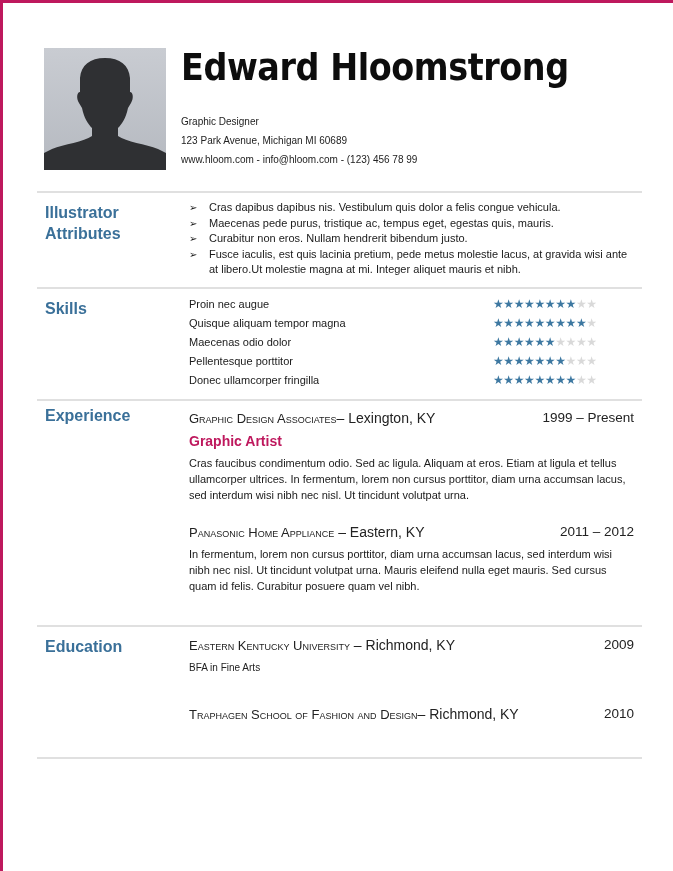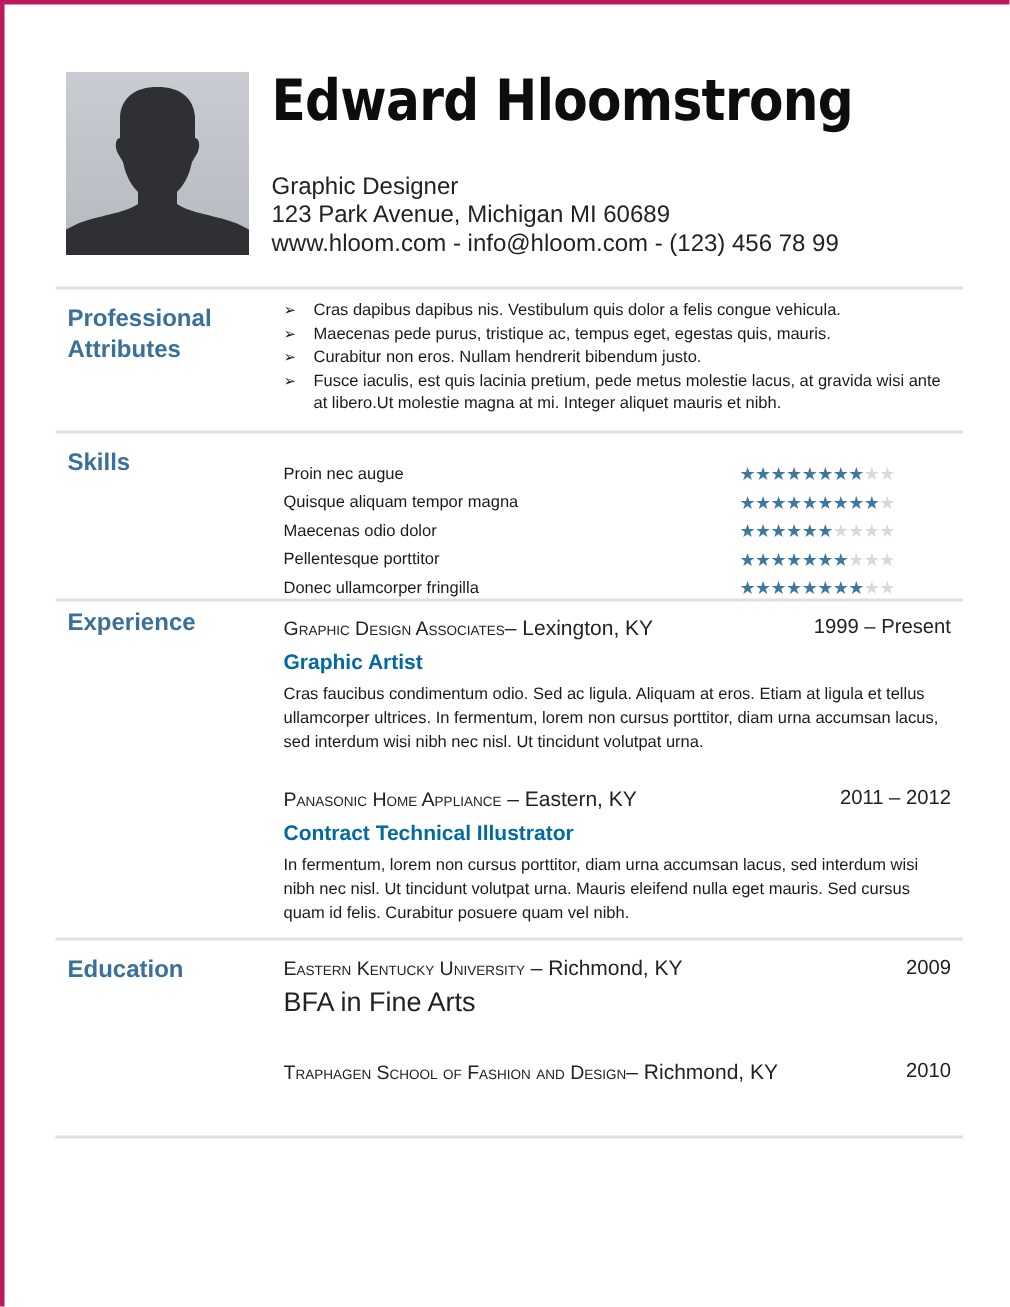--- a/index.html
+++ b/index.html
@@ -15,41 +15,41 @@
   .photo {
     position: absolute; left: 41px; top: 45px; width: 122px; height: 122px;
     background: linear-gradient(#c5c8ce, #b8bcc3); overflow: hidden;
   }
   .photo svg { display: block; }
   .name {
     position: absolute; left: 178px; top: 42px; font-size: 38px; font-weight: bold;
     letter-spacing: -0.5px; color: #0d0d0d; white-space: nowrap;
     font-family: "DejaVu Sans", sans-serif; transform: scaleX(0.88); transform-origin: left;
   }
-  .contact { position: absolute; left: 178px; font-size: 16px; color: #222; white-space: nowrap; }
+  .contact { position: absolute; left: 178px; font-size: 10px; color: #222; white-space: nowrap; }
   .divider { position: absolute; left: 34px; width: 605px; height: 2px; background: #e0e0e0; }
   .section-title {
     position: absolute; left: 42px; font-size: 16px; font-weight: bold; color: #3a7099;
     line-height: 21px;
   }
   .bullets { position: absolute; left: 186px; top: 197px; width: 440px; font-size: 11px; line-height: 15.5px; }
   .bullet { position: relative; padding-left: 20px; }
   .bullet .arrow { position: absolute; left: 0; top: 0; font-size: 10px; }
-  .skills { position: absolute; left: 186px; top: 293px; width: 430px; margin-top: 12px; }
+  .skills { position: absolute; left: 186px; top: 293px; width: 430px; }
   .skill-row { position: relative; height: 19px; font-size: 11px; line-height: 16px; }
   .skill-row .stars { position: absolute; left: 304px; top: 0; font-size: 12px; letter-spacing: -0.4px; }
   .star-on { color: #3d78a1; }
   .star-off { color: #d9d9d9; }
   .entry { position: absolute; left: 186px; width: 445px; }
   .entry-head { position: relative; height: 20px; font-size: 14px; line-height: 20px; color: #222; }
   .entry-head .org { font-variant: small-caps; font-size: 13px; }
   .entry-head .date { position: absolute; right: 0; top: 0; font-size: 13.5px; }
-  .entry-title { font-size: 14px; font-weight: bold; margin-top: 3px; line-height: 20px; color: #0369a1; }
+  .entry-title { font-size: 14px; font-weight: bold; margin-top: 3px; line-height: 20px; color: #be185d; }
   .entry-desc { font-size: 11px; line-height: 16px; margin-top: 4px; color: #1a1a1a; }
-  .degree { font-size: 18px; line-height: 20px; margin-top: 3px; color: #222; }
+  .degree { font-size: 10px; line-height: 20px; margin-top: 3px; color: #222; }
 </style>
 </head>
 <body>
 
 <div class="page">
 
   <div class="photo">
     <svg width="122" height="122" viewBox="0 0 122 122">
       <defs>
           <linearGradient id="bg" x1="0" y1="0" x2="0" y2="1">
@@ -62,21 +62,21 @@
     </svg>
   </div>
 
   <div class="name">Edward Hloomstrong</div>
   <div class="contact" style="top:113px">Graphic Designer</div>
   <div class="contact" style="top:132px">123 Park Avenue, Michigan MI 60689</div>
   <div class="contact" style="top:151px">www.hloom.com - info@hloom.com - (123) 456 78 99</div>
 
   <div class="divider" style="top:188px"></div>
   <div class="section-title" style="top:199px">
-    <div>Professional</div>
+    <div>Illustrator</div>
     <div>Attributes</div>
   </div>
   <div class="bullets">
     <div class="bullet">
       <span class="arrow">➢</span>
       <span>Cras dapibus dapibus nis. Vestibulum quis dolor a felis congue vehicula.</span>
     </div>
     <div class="bullet">
       <span class="arrow">➢</span>
       <span>Maecenas pede purus, tristique ac, tempus eget, egestas quis, mauris.</span>
@@ -126,21 +126,20 @@
     </div>
     <div class="entry-title">Graphic Artist</div>
     <div class="entry-desc">Cras faucibus condimentum odio. Sed ac ligula. Aliquam at eros. Etiam at ligula et tellus ullamcorper ultrices. In fermentum, lorem non cursus porttitor, diam urna accumsan lacus, sed interdum wisi nibh nec nisl. Ut tincidunt volutpat urna.</div>
   </div>
 
   <div class="entry" style="top:519px">
     <div class="entry-head">
       <span class="org">Panasonic Home Appliance</span><span> – Eastern, KY</span>
       <span class="date">2011 – 2012</span>
     </div>
-    <div class="entry-title">Contract Technical Illustrator</div>
     <div class="entry-desc">In fermentum, lorem non cursus porttitor, diam urna accumsan lacus, sed interdum wisi nibh nec nisl. Ut tincidunt volutpat urna. Mauris eleifend nulla eget mauris. Sed cursus quam id felis. Curabitur posuere quam vel nibh.</div>
   </div>
 
   <div class="divider" style="top:622px"></div>
   <div class="section-title" style="top:633px">Education</div>
 
   <div class="entry" style="top:632px">
     <div class="entry-head">
       <span class="org">Eastern Kentucky University</span><span> – Richmond, KY</span>
       <span class="date">2009</span>

